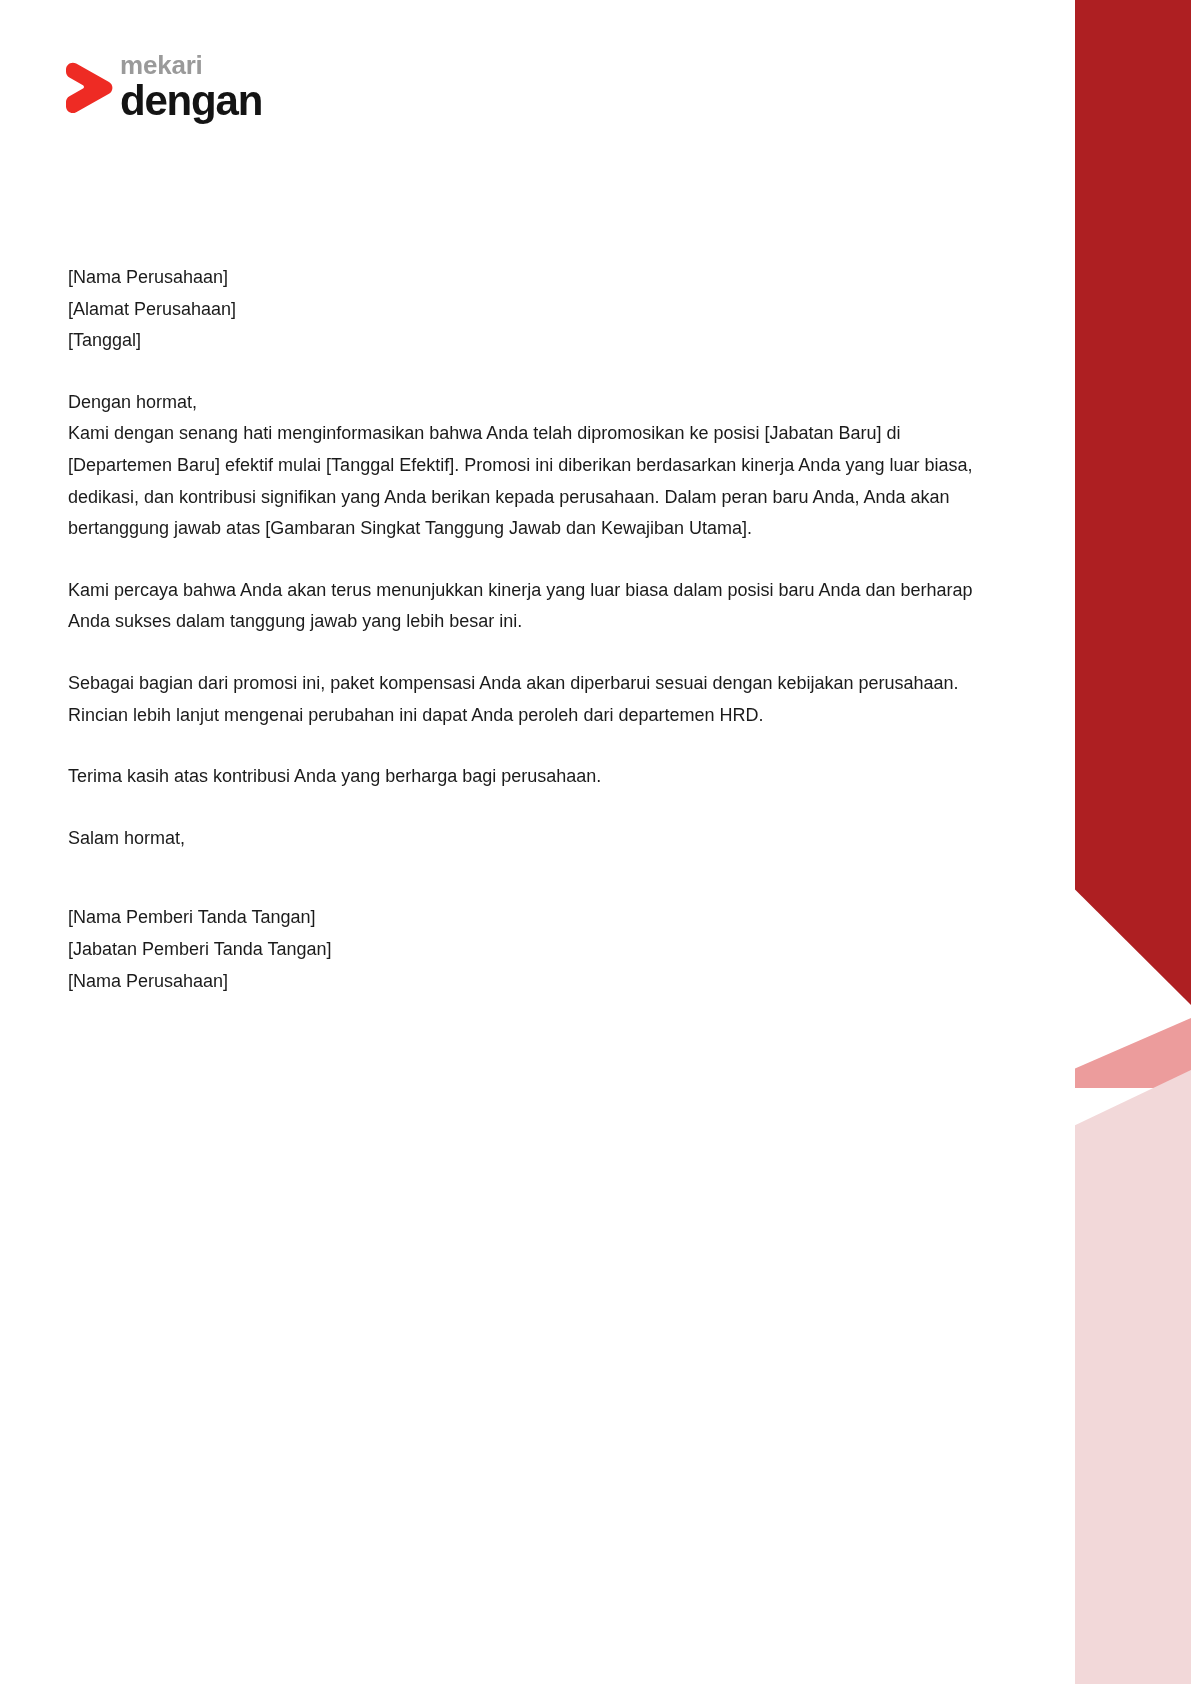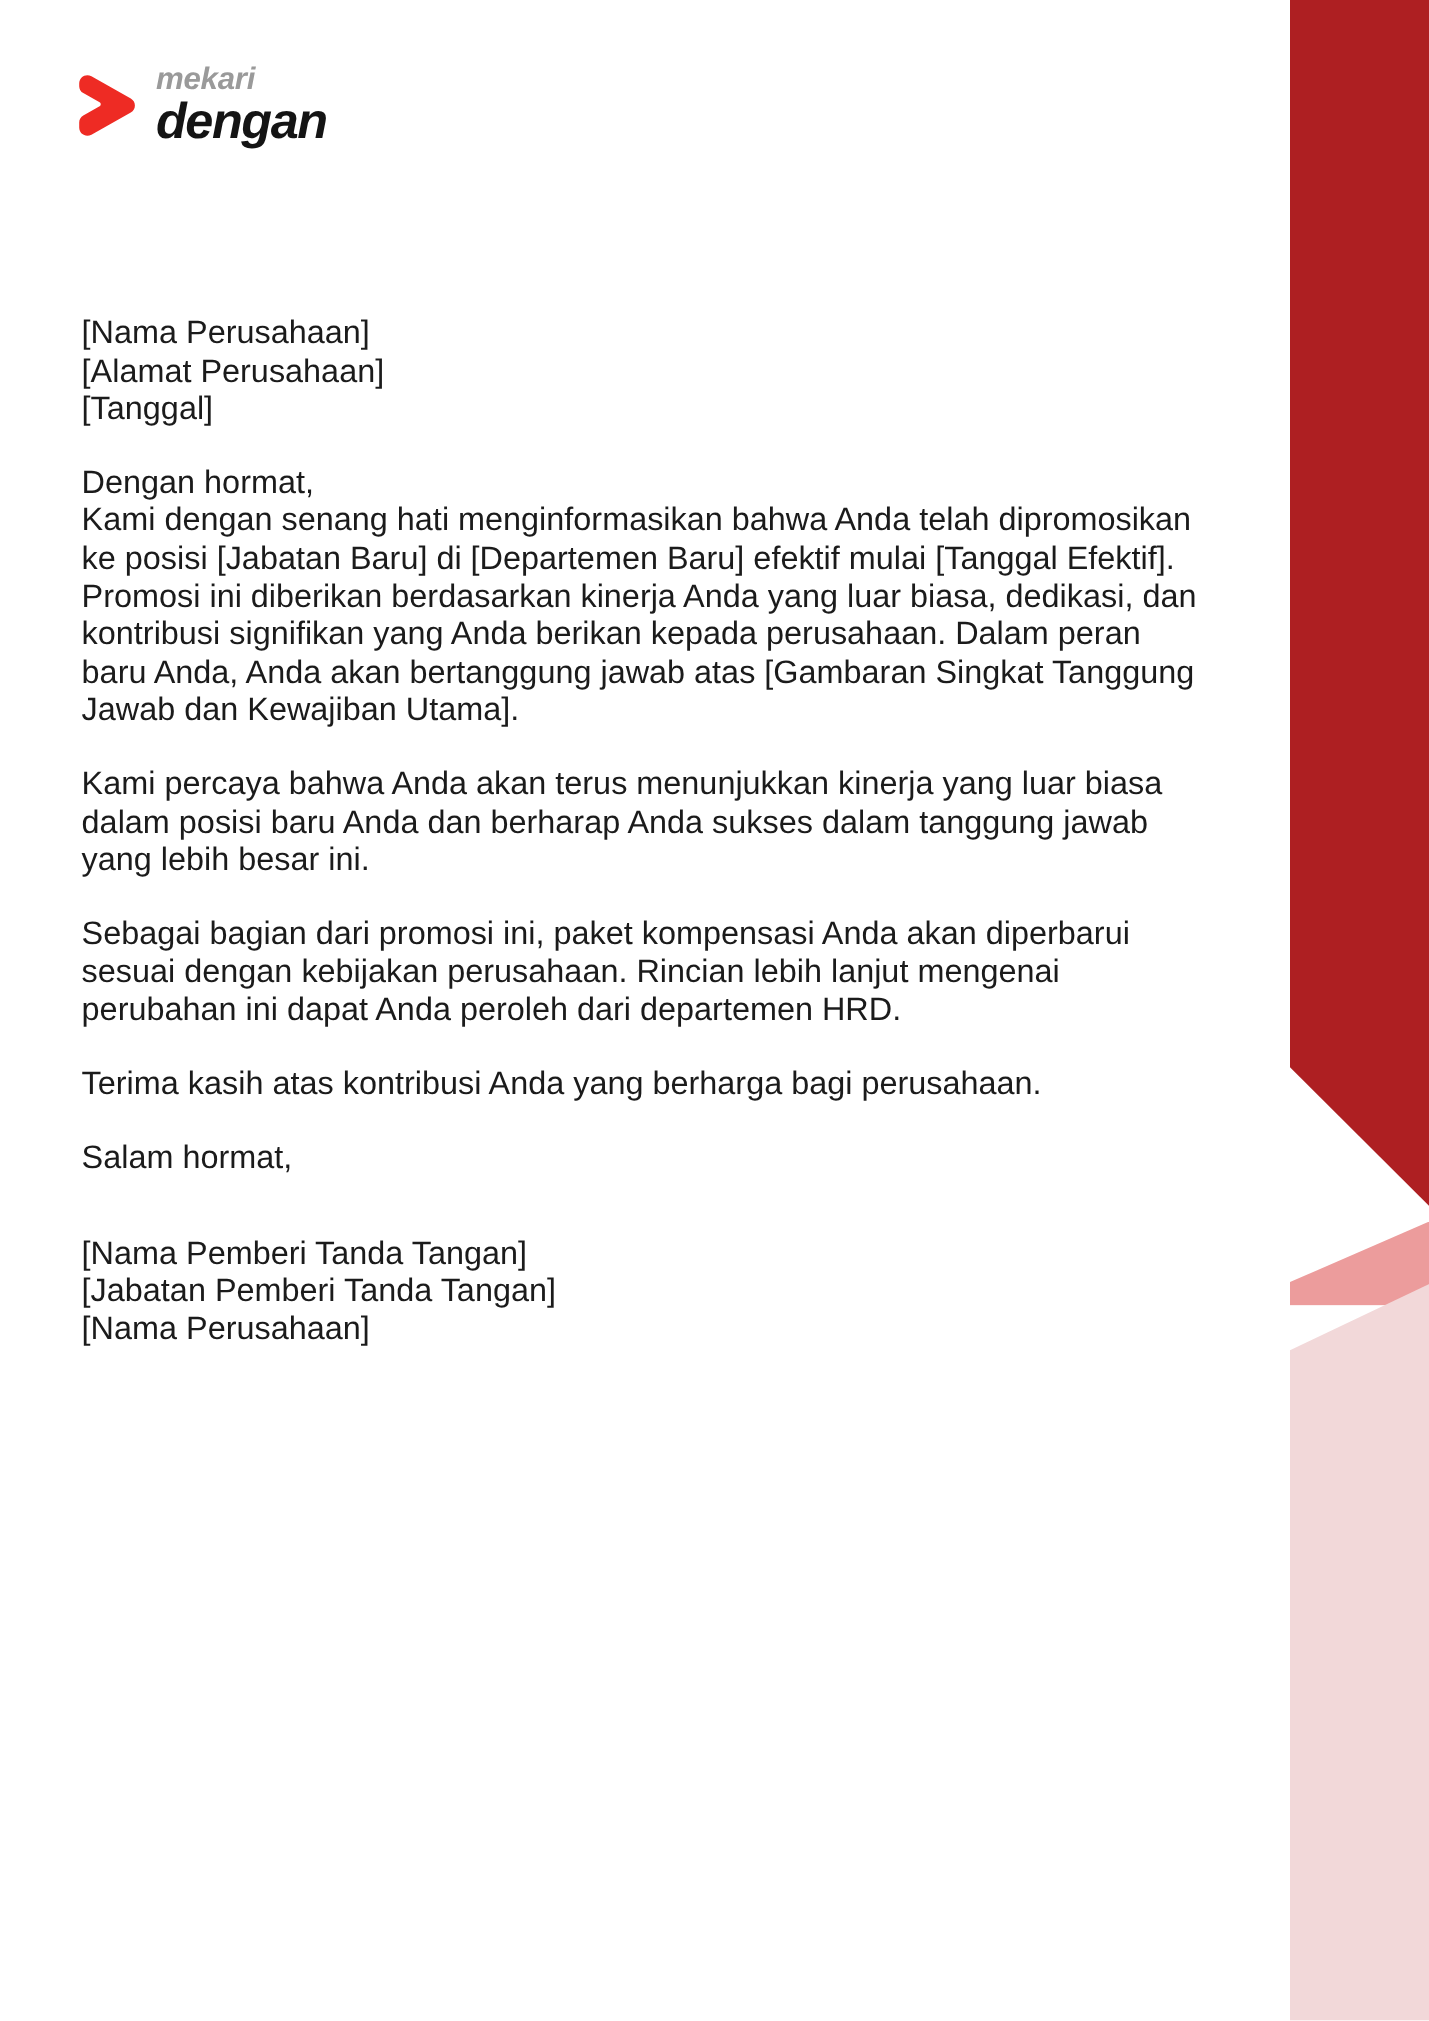--- a/index.html
+++ b/index.html
@@ -63,26 +63,24 @@
     display: flex;
     align-items: center;
   }
   .logo-mark {
     width: 64px;
     height: 64px;
     flex: 0 0 auto;
     display: block;
   }
   .logo-words {
-    margin-left: 10px;
     display: flex;
     flex-direction: column;
     justify-content: flex-end;
     line-height: 1;
-    font-style: italic;
   }
   .logo-mekari {
     font-size: 26px;
     font-weight: 700;
     color: #9A9A9A;
     letter-spacing: -0.2px;
     margin-bottom: 2px;
   }
   .logo-talenta {
     font-size: 42px;
@@ -92,21 +90,21 @@
   }
 
   
   .letter {
     position: absolute;
     left: 68px;
     top: 262px;
     width: 930px;
   }
   .block {
-    font-size: 27px;
+    font-size: 18px;
     line-height: 31.6px;
     color: #1b1b1b;
     margin: 0 0 30px 0;
     white-space: pre-line;
   }
   .block:last-child { margin-bottom: 0; margin-top: 48px; }
 </style>
 </head>
 <body>
 

